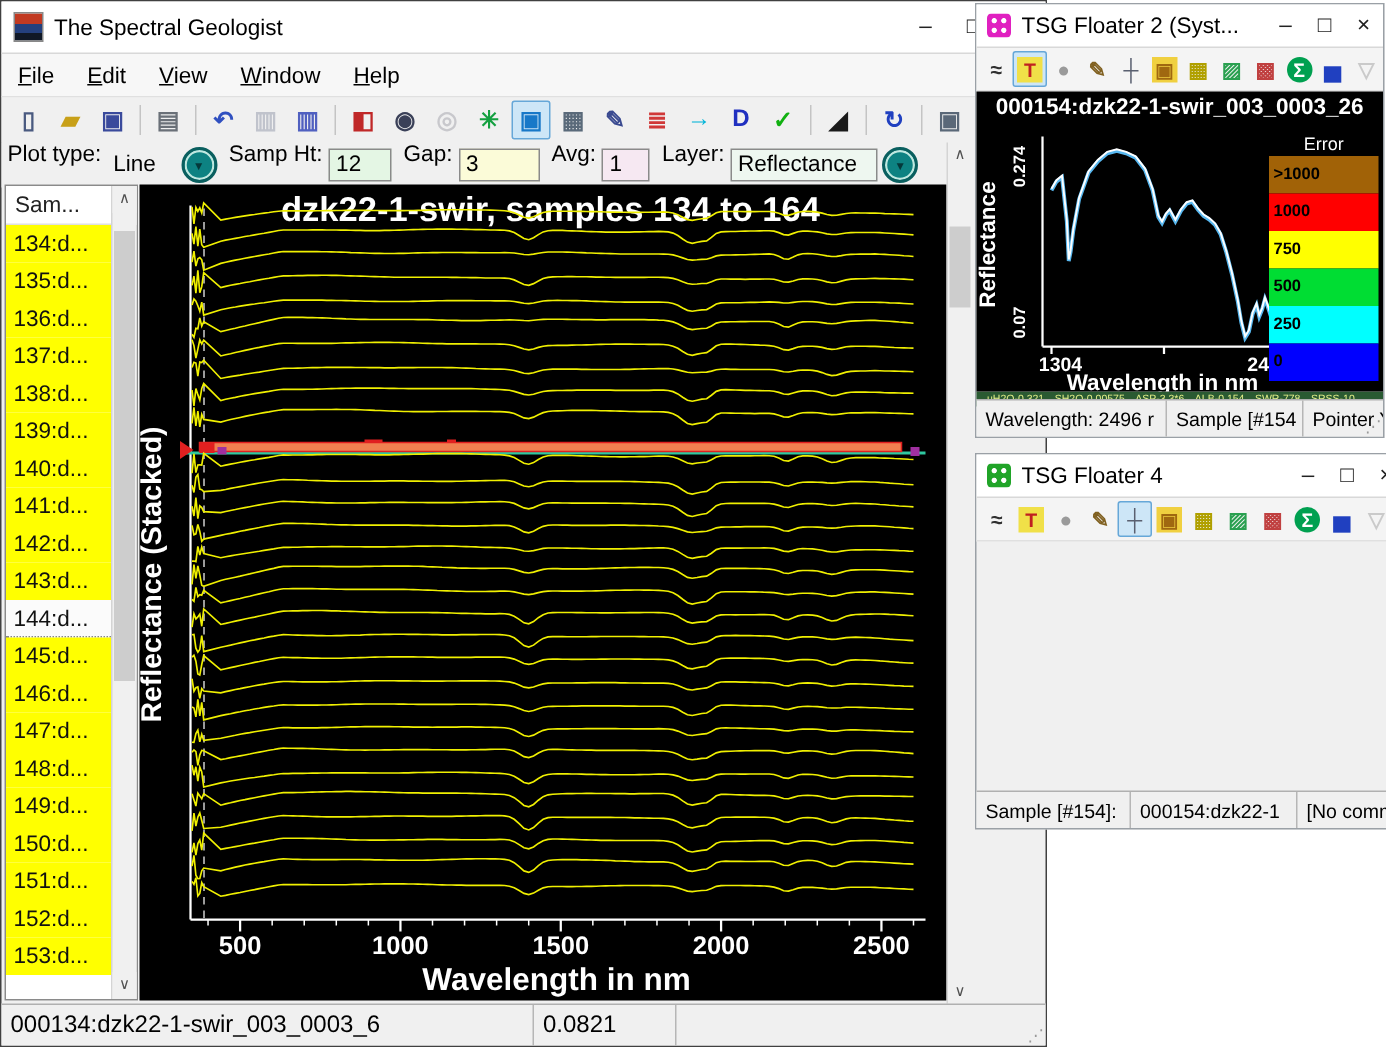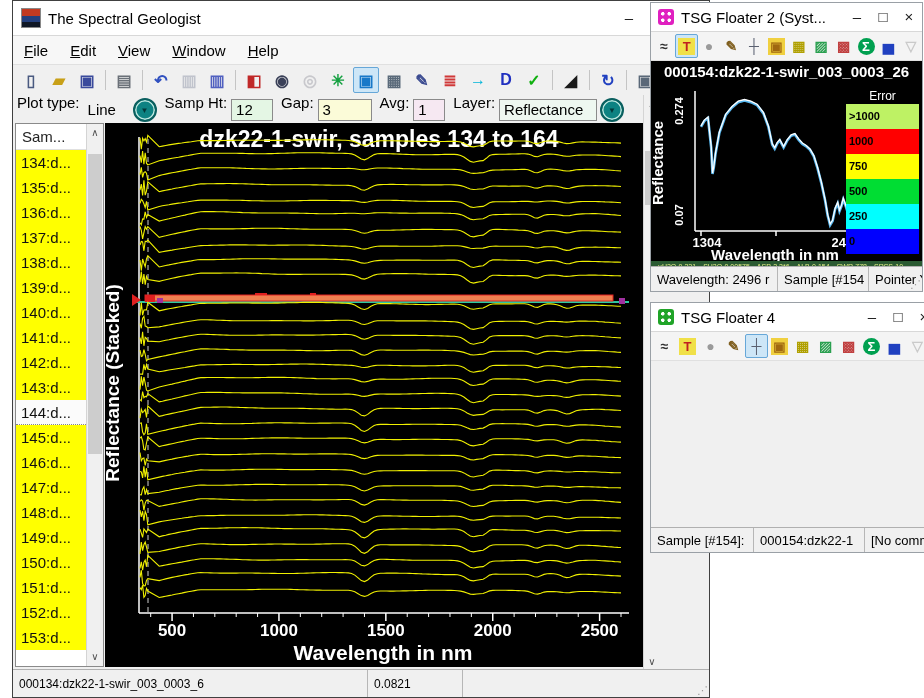--- a/index.html
+++ b/index.html
@@ -47,21 +47,21 @@
   
   .vscroll{position:absolute;width:17px;background:#f0f0f0;border-left:1px solid #d4d4d4;box-sizing:border-box}
   .varrow{height:18px;line-height:18px;text-align:center;font-size:10px;color:#505050;background:#f0f0f0}
   .vthumb{position:absolute;left:1px;right:1px;background:#cdcdcd}
   
   .plotarea{position:absolute;left:92px;top:122px;width:539px;bottom:30px;background:#000}
   .plotarea svg{position:absolute;left:0;top:0}
   
   .statusbar{position:absolute;left:0;right:0;bottom:0;background:#f0f0f0;border-top:1px solid #b0b0b0;
       display:flex;align-items:stretch}
-  .sb-cell{border-right:1px solid #b6b6b6;padding-left:6px;font-size:12px;display:flex;align-items:center;
+  .sb-cell{border-right:1px solid #b6b6b6;padding-left:6px;font-size:16px;display:flex;align-items:center;
       white-space:nowrap;overflow:hidden}
   .grip{position:absolute;right:1px;bottom:0;color:#999;font-size:11px}
   
   .fl-toolbar{display:flex;align-items:center;height:28px;padding-left:2px;background:#f4f4f4;
       border-bottom:1px solid #e0e0e0}
   .fl-toolbar .ticon{width:21px;height:22px;margin:0;font-size:14px}
   .blackbox{position:relative;background:#000}
   .namestrip{height:22px;line-height:22px;text-align:center;color:#fff;font-weight:bold;font-size:15px;
       white-space:nowrap;letter-spacing:0px}
   .legend{position:absolute;right:3px;top:28px;width:73px}
@@ -88,21 +88,21 @@
   .core:before{content:"";position:absolute;inset:0;
      background-image:radial-gradient(circle at 20% 30%,rgba(0,0,0,.35) 1px,transparent 2px),
        radial-gradient(circle at 60% 10%,rgba(255,230,220,.25) 1px,transparent 2px),
        radial-gradient(circle at 40% 80%,rgba(0,0,0,.3) 1px,transparent 2px),
        radial-gradient(circle at 85% 60%,rgba(255,220,200,.2) 1px,transparent 2px);
      background-size:13px 11px,17px 13px,11px 15px,19px 17px}
 </style>
 </head>
 <body>
 
-<div class="window" style="left:12px;top:0;width:698px;height:698px;border-color:#404040">
+<div class="window" style="left:0;top:0;width:698px;height:698px;border-color:#404040">
   <div class="titlebar" style="height:34px">
     <div class="appicon"></div>
     <div class="ttext">The Spectral Geologist</div>
     <div class="winbtn">–</div>
     <div class="winbtn">□</div>
     <div class="winbtn">×</div>
   </div>
   <div class="menubar">
       <div class="menu-item"><u>F</u>ile</div>
       <div class="menu-item"><u>E</u>dit</div>
@@ -376,21 +376,21 @@
         <text x="195" y="164" fill="#fff" font-size="13" font-weight="bold" text-anchor="middle">2496</text>
         <text x="124" y="177" fill="#fff" font-size="15" font-weight="bold" text-anchor="middle">Wavelength in nm</text>
         <text x="12" y="80" fill="#fff" font-size="15" font-weight="bold" text-anchor="middle" transform="rotate(-90 12 80)">Reflectance</text>
         <text x="32" y="28" fill="#fff" font-size="11" font-weight="bold" text-anchor="middle" transform="rotate(-90 32 28)">0.274</text>
         <text x="32" y="132" fill="#fff" font-size="11" font-weight="bold" text-anchor="middle" transform="rotate(-90 32 132)">0.07</text>
         <polyline points="50.0,42.9 53.3,37.1 57.0,34.1 60.2,63.5 61.5,90.0 62.7,84.1 64.6,69.4 68.4,48.8 74.7,31.2 81.0,23.5 87.2,18.2 93.5,16.5 99.8,18.2 106.1,21.2 112.4,29.4 117.4,42.9 121.2,60.6 123.7,64.7 126.3,59.4 128.8,56.5 132.6,63.5 136.3,56.5 140.1,51.8 143.9,50.6 147.7,55.9 151.4,60.0 155.2,62.4 159.0,65.9 162.8,72.4 166.5,84.1 170.3,98.8 174.1,116.5 176.6,131.2 179.1,141.2 181.6,137.1 184.1,125.3 186.7,119.4 188.5,127.1 190.4,122.4 192.3,115.3 194.2,120.6 196.7,128.2 200.0,132.9" fill="none" stroke="#58b8f0" stroke-width="2.6" transform="translate(0,1)"></polyline>
         <polyline points="50.0,42.9 53.3,37.1 57.0,34.1 60.2,63.5 61.5,90.0 62.7,84.1 64.6,69.4 68.4,48.8 74.7,31.2 81.0,23.5 87.2,18.2 93.5,16.5 99.8,18.2 106.1,21.2 112.4,29.4 117.4,42.9 121.2,60.6 123.7,64.7 126.3,59.4 128.8,56.5 132.6,63.5 136.3,56.5 140.1,51.8 143.9,50.6 147.7,55.9 151.4,60.0 155.2,62.4 159.0,65.9 162.8,72.4 166.5,84.1 170.3,98.8 174.1,116.5 176.6,131.2 179.1,141.2 181.6,137.1 184.1,125.3 186.7,119.4 188.5,127.1 190.4,122.4 192.3,115.3 194.2,120.6 196.7,128.2 200.0,132.9" fill="none" stroke="#ffffff" stroke-width="1.3"></polyline>
       </svg>
     <div class="legend" id="fl2legend">
       <div class="ltitle">Error</div>
-    <div class="lswatch" style="background: #bef264;">&gt;1000</div>
+    <div class="lswatch" style="background: #a16207;">&gt;1000</div>
         <div class="lswatch" style="background: rgb(255, 0, 0);">1000</div>
         <div class="lswatch" style="background: rgb(255, 255, 0);">750</div>
         <div class="lswatch" style="background: rgb(0, 221, 51);">500</div>
         <div class="lswatch" style="background: rgb(0, 255, 255);">250</div>
         <div class="lswatch" style="background: rgb(0, 0, 255);">0</div>
       </div>
   </div>
   <div class="greenstrip" id="fl2scalars">
       <span>uH2O-0.321</span>
       <span>SH2O-0.00575</span>

